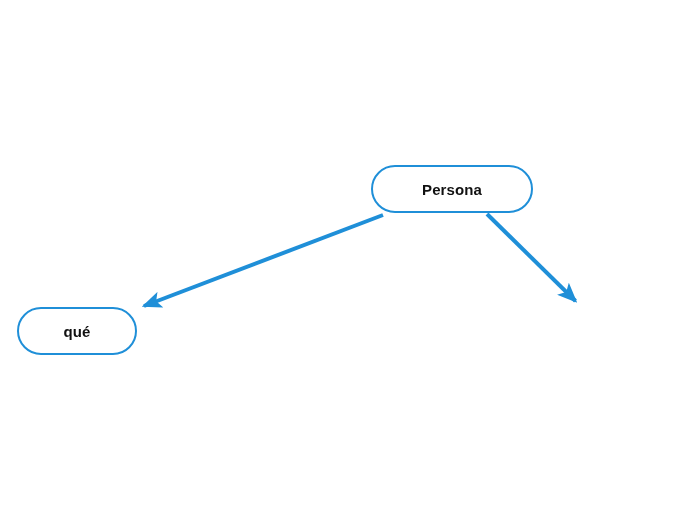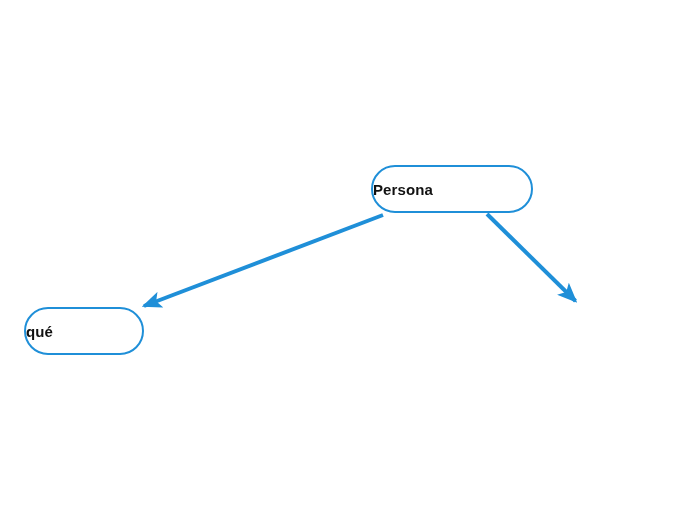--- a/index.html
+++ b/index.html
@@ -27,39 +27,39 @@
     height: 520px;
   }
   .node {
     position: absolute;
     box-sizing: border-box;
     background: #ffffff;
     border: 2.6px solid #1f8fd8;
     border-radius: 26px;
     display: flex;
     align-items: center;
-    justify-content: flex-start;
+    justify-content: center;
     z-index: 2;
   }
   .node-label {
     font-size: 15px;
     font-weight: bold;
     color: #111111;
     letter-spacing: 0.1px;
     white-space: nowrap;
     line-height: 1;
   }
   #node-persona {
     left: 371px;
     top: 165px;
     width: 162px;
     height: 48px;
   }
   #node-que {
-    left: 24px;
+    left: 17px;
     top: 307px;
     width: 120px;
     height: 48px;
   }
   #node-quien {
     left: 532px;
     top: 305px;
     width: 136px;
     height: 48px;
   }

